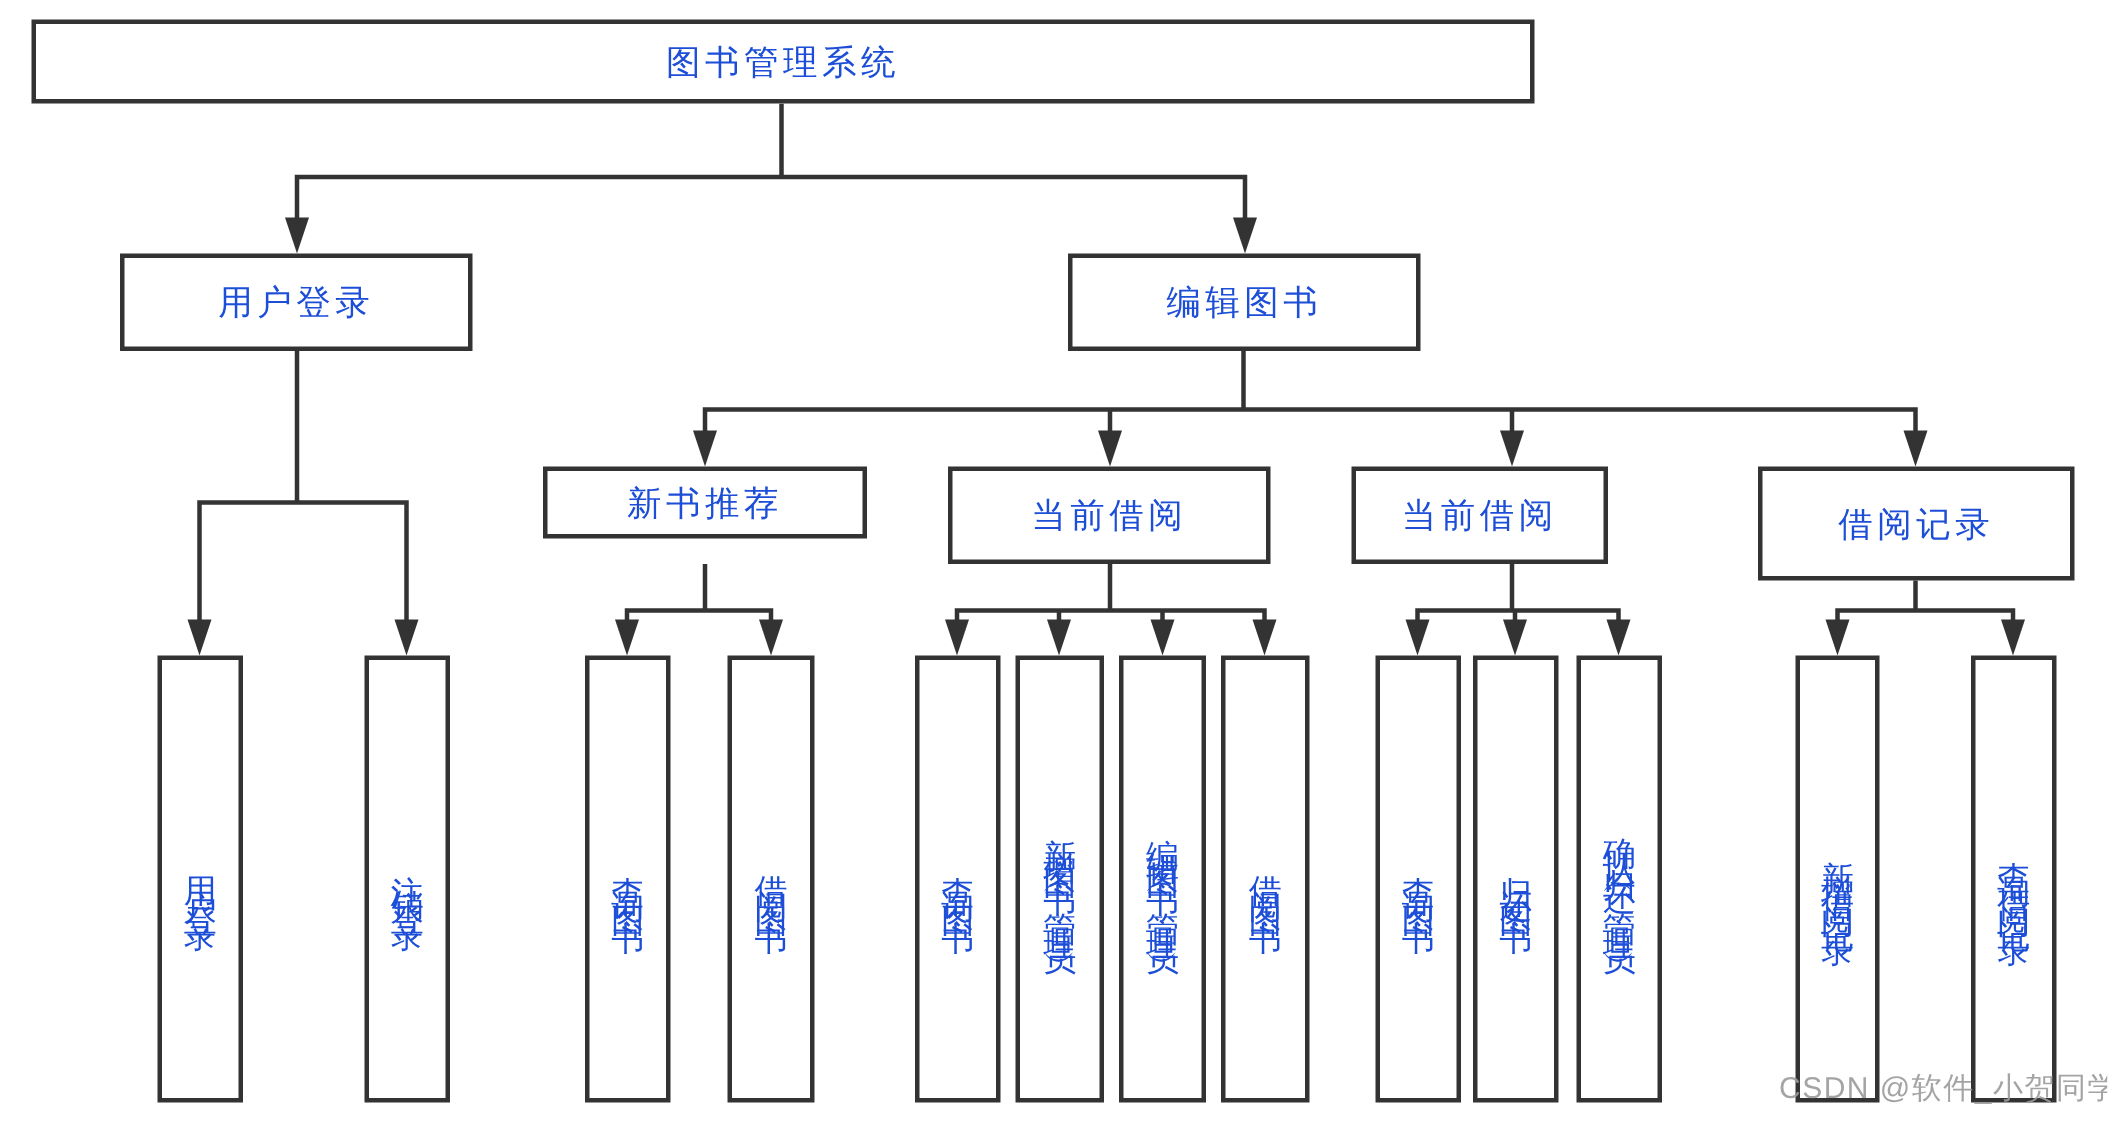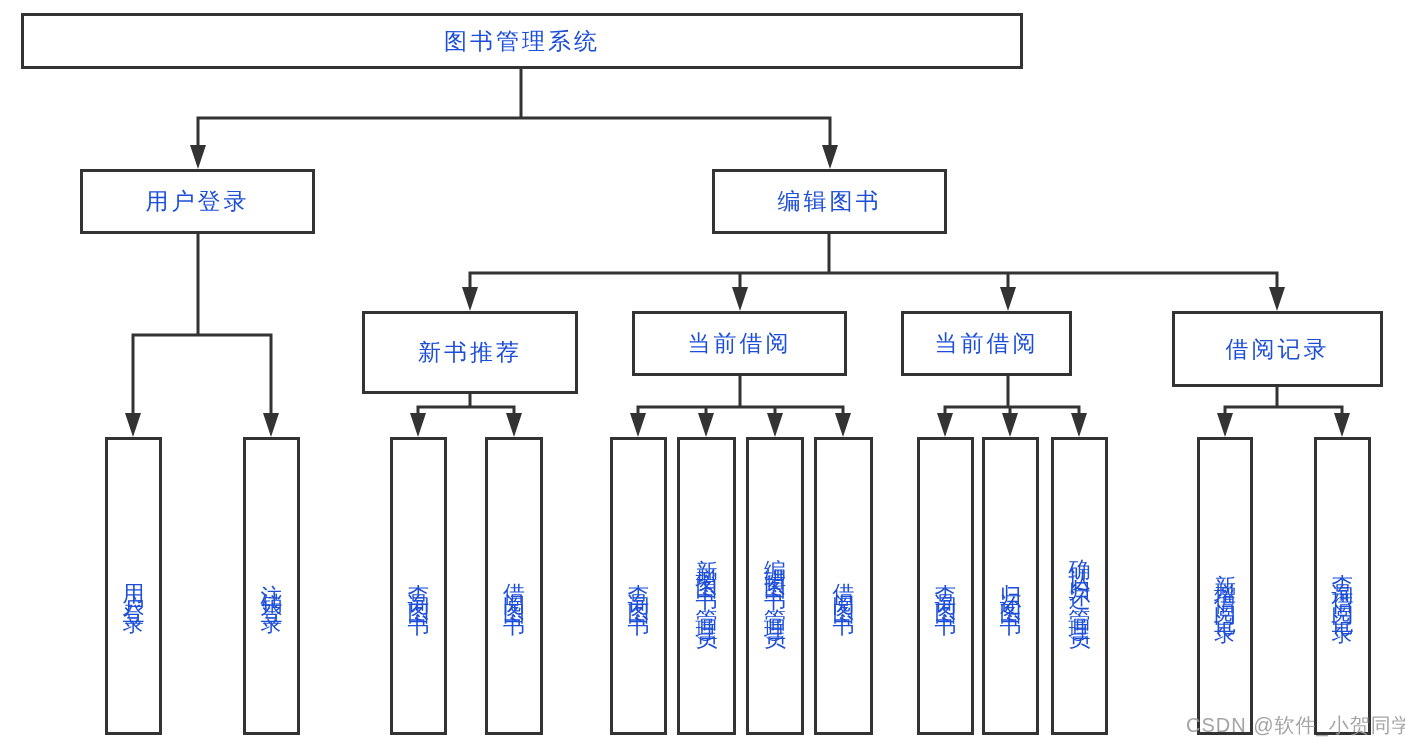--- a/index.html
+++ b/index.html
@@ -107,21 +107,21 @@
     <span class="lbl">图书管理系统</span>
   </div>
 
   <div class="node" style="left:80px; top:169px; width:235px; height:65px;">
     <span class="lbl">用户登录</span>
   </div>
   <div class="node" style="left:712px; top:169px; width:235px; height:65px;">
     <span class="lbl">编辑图书</span>
   </div>
 
-  <div class="node" style="left:362px; top:311px; width:216px; height:83px;">
+  <div class="node" style="left:362px; top:311px; width:216px; height:48px;">
     <span class="lbl">新书推荐</span>
   </div>
   <div class="node" style="left:632px; top:311px; width:215px; height:65px;">
     <span class="lbl">当前借阅</span>
   </div>
   <div class="node" style="left:901px; top:311px; width:171px; height:65px;">
     <span class="lbl">当前借阅</span>
   </div>
   <div class="node" style="left:1172px; top:311px; width:211px; height:76px;">
     <span class="lbl">借阅记录</span>

